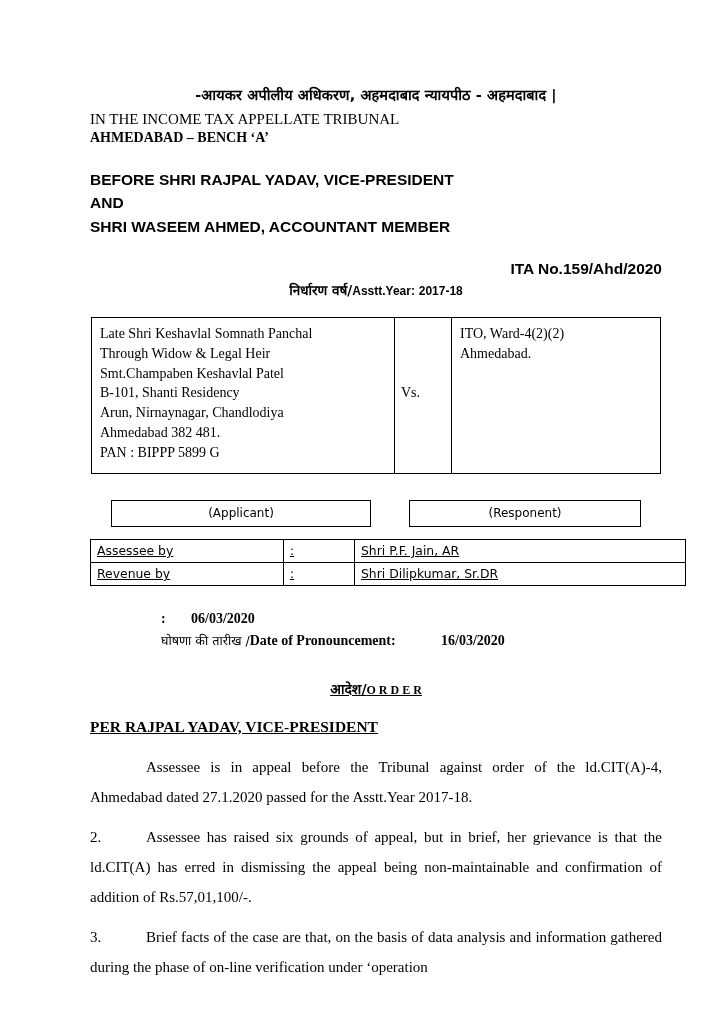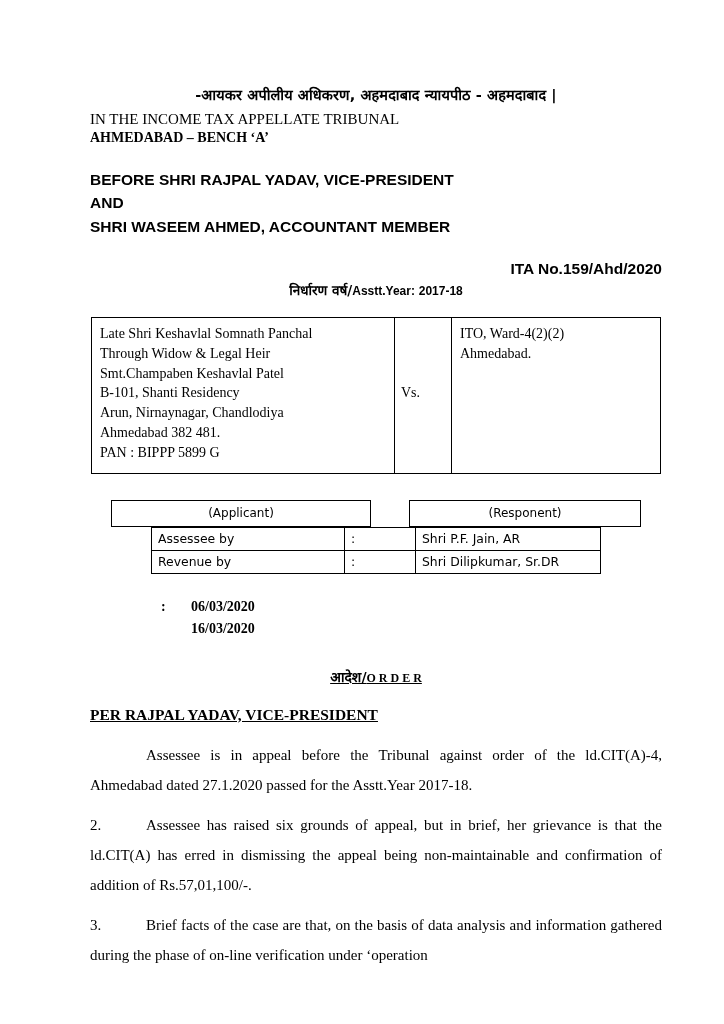--- a/index.html
+++ b/index.html
@@ -114,23 +114,24 @@
     font-family: "DejaVu Sans", sans-serif;
     font-size: 12px;
     padding: 3px 6px;
     height: 19px;
   }
   .appresp td.c { text-align: center; font-weight: normal; }
   .appresp .gap { border: none; width: 26px; }
 
   .reps {
     border-collapse: collapse;
-    width: 450px;
-    margin: 0 auto 22px auto;
+    width: 596px;
+    margin: 12px auto 22px auto;
     table-layout: fixed;
+    text-decoration: underline;
   }
   .reps td {
     border: 1px solid #000;
     font-family: "DejaVu Sans", sans-serif;
     font-size: 12.4px;
     padding: 2px 6px;
     height: 18px;
   }
   .reps td.lbl { width: 180px; }
   .reps td.colon { width: 58px; }
@@ -274,20 +275,23 @@
     </tr>
   </tbody>
     </table>
 
   <div class="dates">
     <div class="row">
       <div class="colon">:</div>
       <div class="val">06/03/2020</div>
     </div>
     <div class="row">
+      <div class="lab">
+        <span class="hi">घोषणा की तारीख /</span><span class="en">Date of Pronouncement:</span>
+      </div>
       <div class="colon"></div>
       <div class="val">16/03/2020</div>
     </div>
   </div>
 
   <div class="order-head">
     <span class="hi">आदेश/</span><span class="en">O R D E R</span>
   </div>
 
   <div class="per-line">PER RAJPAL YADAV, VICE-PRESIDENT</div>

